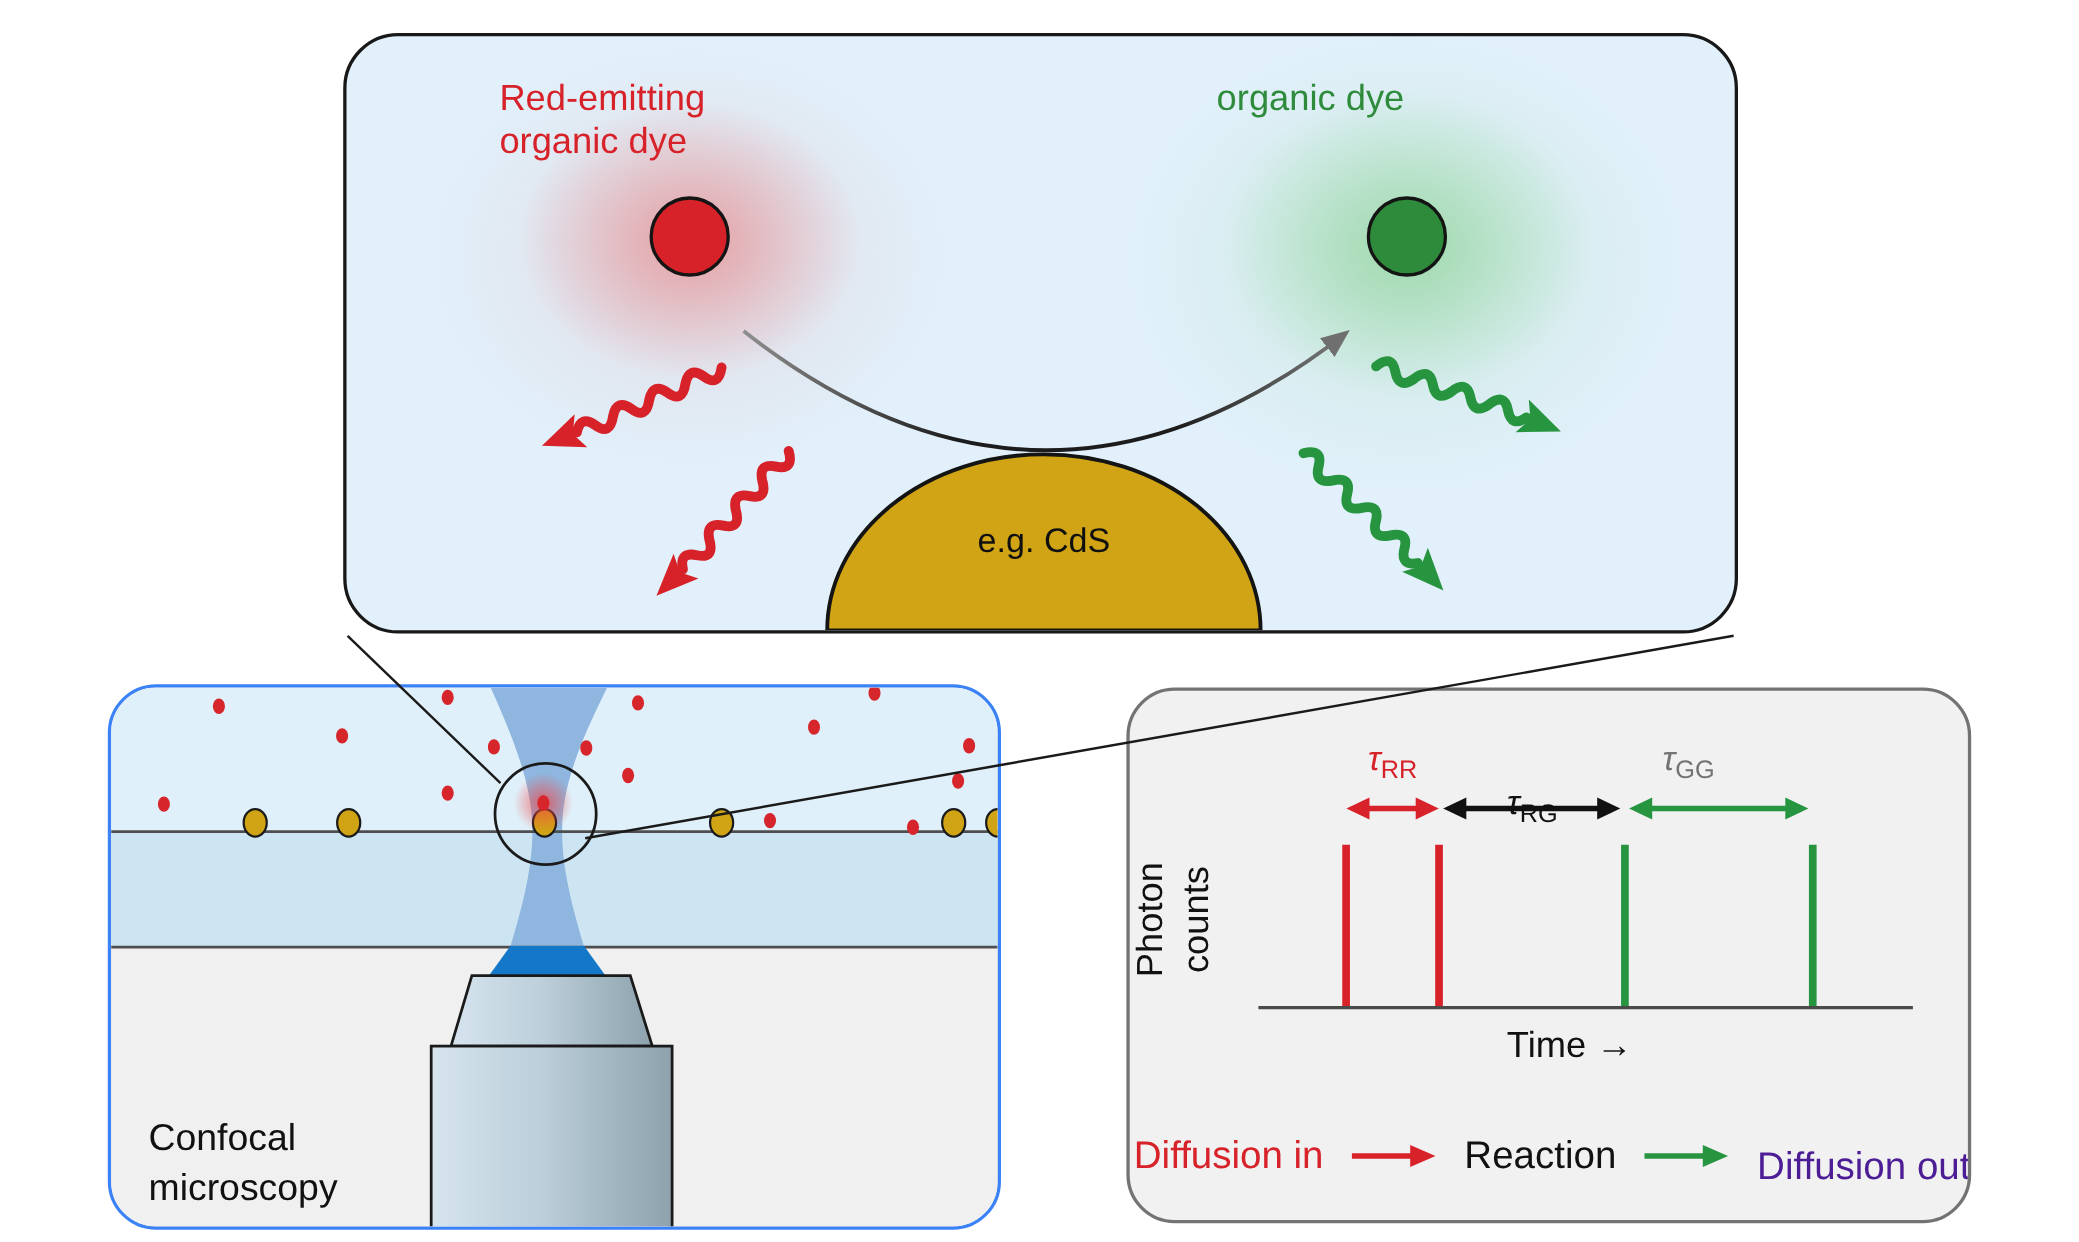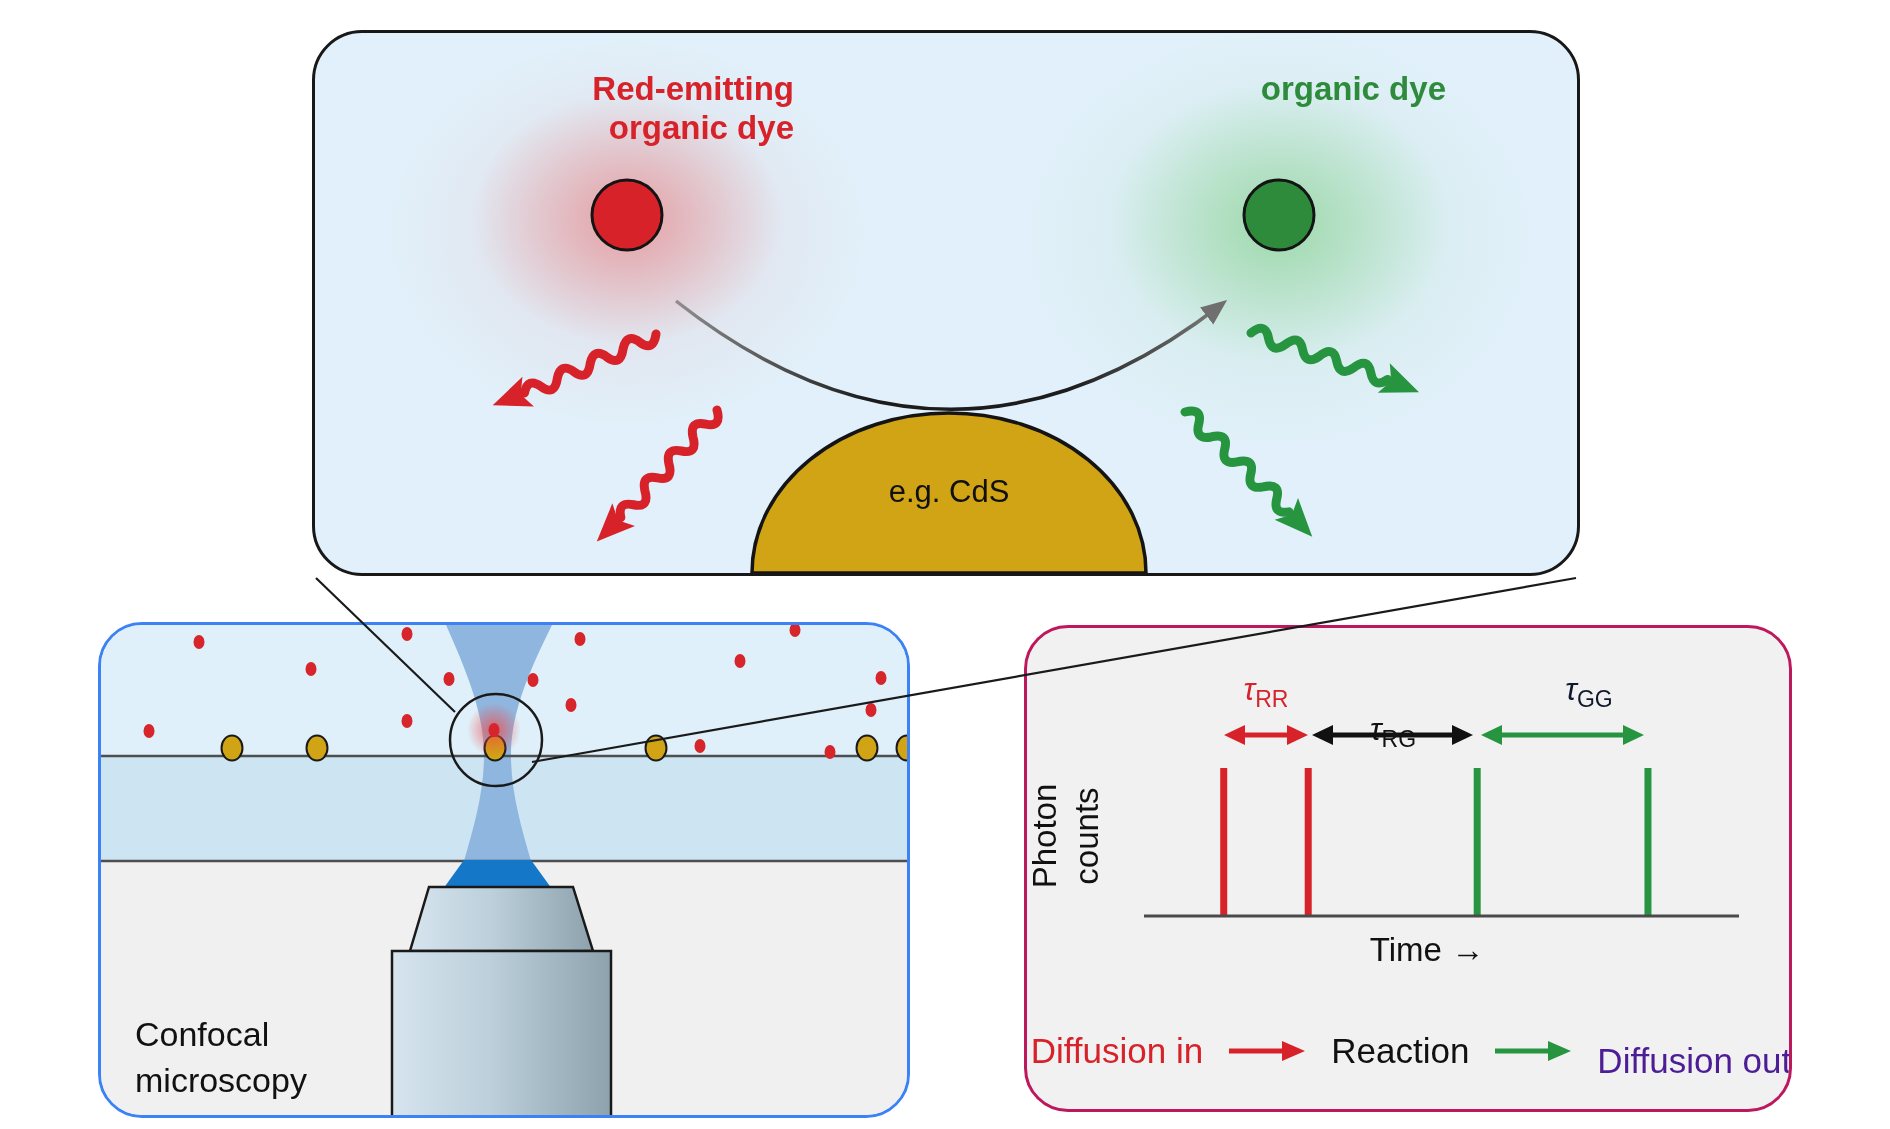--- a/index.html
+++ b/index.html
@@ -10,40 +10,40 @@
 
   
   .top-panel{left:312px;top:30px;width:1268px;height:546px;border:3px solid #181818;border-radius:50px;
     box-sizing:border-box;overflow:hidden;
     background:
       radial-gradient(ellipse 215px 175px at 312px 185px, rgba(230,95,95,0.48), rgba(230,95,95,0) 72%),
       radial-gradient(ellipse 320px 260px at 312px 200px, rgba(230,120,120,0.18), rgba(230,120,120,0) 75%),
       radial-gradient(ellipse 235px 195px at 964px 190px, rgba(110,200,115,0.50), rgba(110,200,115,0) 72%),
       radial-gradient(ellipse 340px 280px at 964px 205px, rgba(120,205,125,0.18), rgba(120,205,125,0) 75%),
       #e1f0fa;}
-  .dye-label{width:340px;text-align:right;font-size:33px;line-height:39px;font-weight:700;}
+  .dye-label{width:340px;text-align:left;font-size:33px;line-height:39px;font-weight:400;}
   .dye-label.red{left:139px;top:36px;color:#d7222a;}
   .dye-label.green{left:791px;top:36px;color:#2e8b3c;}
   .catalyst-label{left:484px;top:437px;width:300px;text-align:center;font-size:31px;line-height:43px;
     color:#101010;z-index:3;}
 
   
   .left-panel{left:98px;top:622px;width:812px;height:496px;border:3px solid #3b82f6;border-radius:44px;
     box-sizing:border-box;overflow:hidden;background:#f0f0f1;}
   .confocal-label{left:34px;top:386px;font-size:34px;line-height:46px;color:#111111;z-index:3;}
 
   
-  .right-panel{left:1024px;top:625px;width:768px;height:487px;border:3px solid #be185d;border-radius:44px;
+  .right-panel{left:1024px;top:625px;width:768px;height:487px;border:3px solid #737373;border-radius:44px;
     box-sizing:border-box;overflow:hidden;background:#f1f1f2;}
   .tau-label{top:44px;transform:translateX(-50%);font-size:31px;white-space:nowrap;z-index:2;}
   .tau-label .sym{font-style:italic;}
   .tau-label sub{font-size:23px;font-style:normal;}
   .tau-rr{left:239px;color:#d7222a;}
   .tau-rg{left:366px;color:#111111;margin-top:40px;}
-  .tau-gg{left:562px;color:#0f172a;}
+  .tau-gg{left:508px;color:#737373;}
   .photon-label{left:-62px;top:165px;width:204px;height:86px;transform:rotate(-90deg);
     text-align:center;font-size:33px;line-height:42px;color:#111111;}
   .time-label{left:400px;top:303px;transform:translateX(-50%);font-size:33px;color:#111111;white-space:nowrap;}
   .legend-row{left:0;top:393px;width:768px;display:flex;justify-content:center;align-items:center;
     gap:24px;font-size:35px;white-space:nowrap;}
   .legend-red{color:#d7222a;}
   .legend-black{color:#111111;}
   .legend-green{color:#4c1d95;margin-top:20px;}
 
   .overlay{left:0;top:0;pointer-events:none;z-index:5;}

